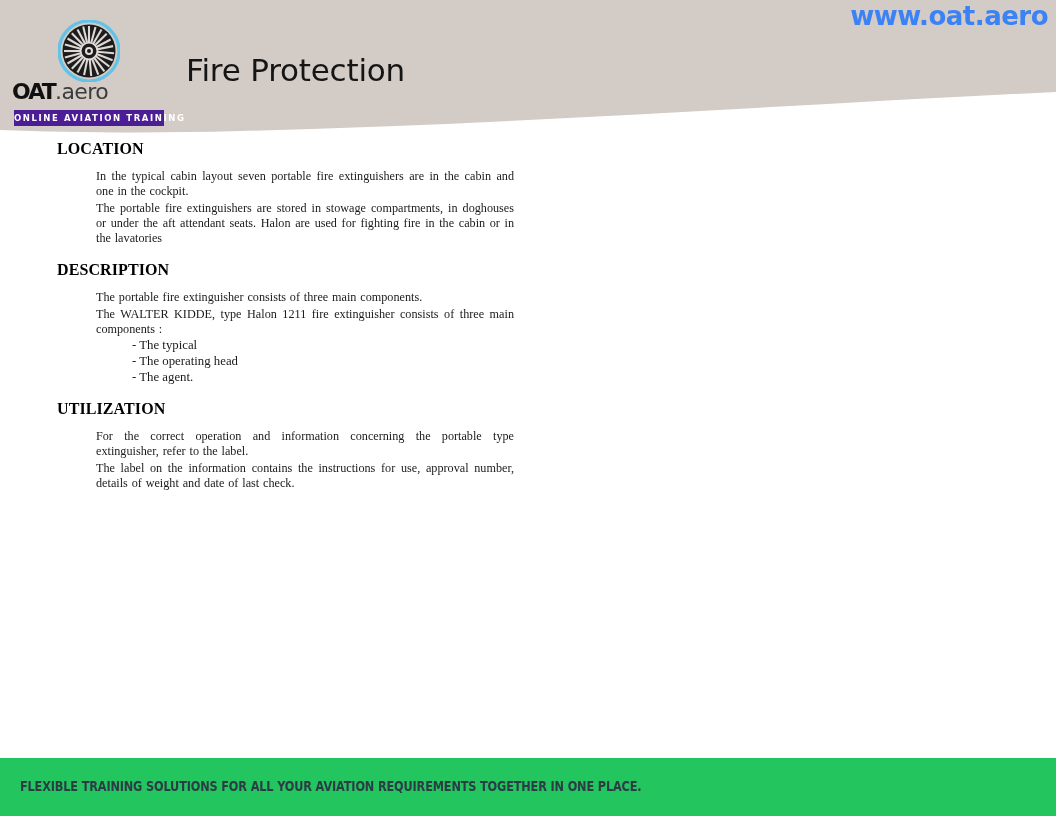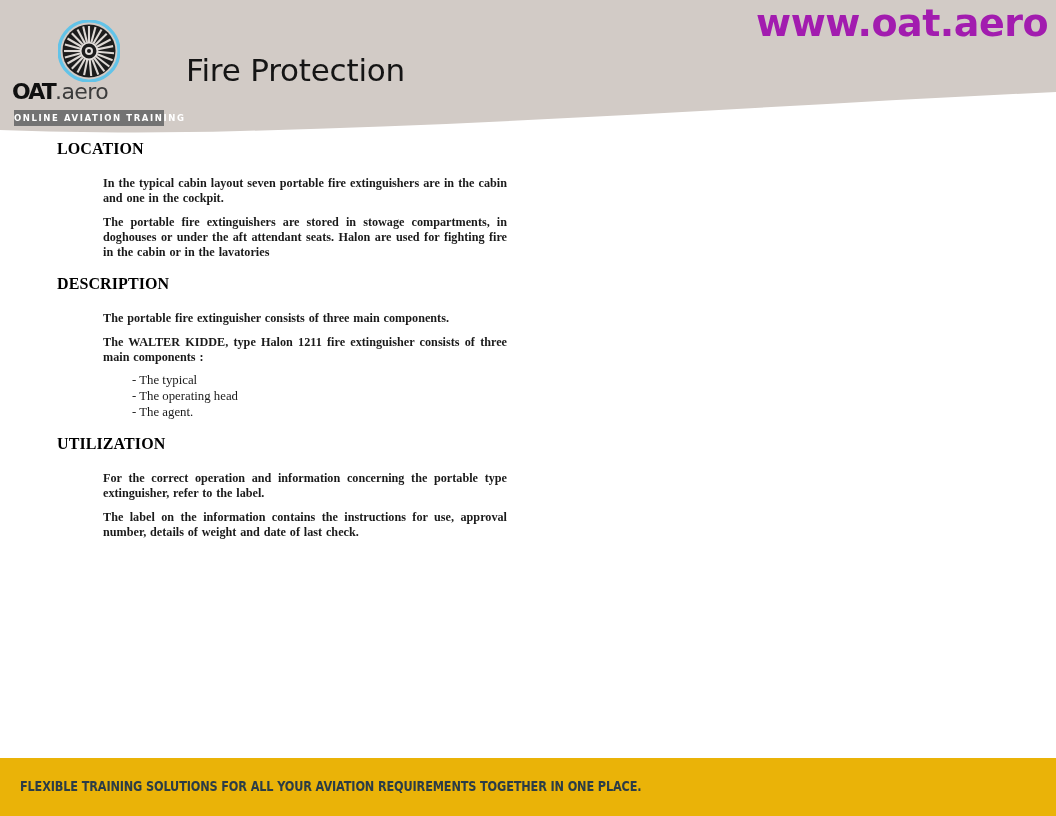--- a/index.html
+++ b/index.html
@@ -25,23 +25,23 @@
     z-index: 1;
   }
   #header-band svg { display: block; }
 
   #site-url {
     position: absolute;
     right: 8px;
     top: 1px;
     font-family: "DejaVu Sans", sans-serif;
     font-weight: bold;
-    font-size: 38px;
+    font-size: 26px;
     letter-spacing: -0.5px;
-    color: #a21caf;
+    color: #3b82f6;
     z-index: 3;
     white-space: nowrap;
   }
 
   #slide-title {
     position: absolute;
     left: 186px;
     top: 52px;
     font-family: "DejaVu Sans", sans-serif;
     font-weight: normal;
@@ -88,21 +88,21 @@
     font-weight: normal;
     color: #3b3b3b;
     letter-spacing: -0.6px;
   }
   #logo-tagline {
     position: absolute;
     left: 2px;
     top: 90px;
     width: 150px;
     height: 16px;
-    background: #737373;
+    background: #4c1d95;
     color: #ffffff;
     font-family: "DejaVu Sans", sans-serif;
     font-weight: bold;
     font-size: 8.5px;
     letter-spacing: 1.6px;
     line-height: 16px;
     text-align: center;
     white-space: nowrap;
   }
 
@@ -123,28 +123,27 @@
     font-size: 16px;
     line-height: 22px;
     color: #000000;
     letter-spacing: 0.1px;
   }
   .section-body {
     padding: 0 0 0 95px;
     width: 420px;
   }
   .para {
-    margin: 8px;
+    margin: 1px;
     font-family: "Liberation Serif", serif;
     font-size: 12.2px;
     line-height: 15.3px;
     color: #1a1a1a;
     text-align: justify;
     word-spacing: 0.8px;
-    font-weight: bold;
   }
   .bullets {
     margin: 0;
     padding: 0;
     list-style: none;
   }
   .bullets li {
     margin: 0;
     padding: 0 0 0 37px;
     font-family: "Liberation Serif", serif;
@@ -158,21 +157,21 @@
   #desc-heading-wrap { margin-top: 13px; }
   #util-heading-wrap { margin-top: 13px; }
 
   
   #footer-band {
     position: absolute;
     left: 0;
     top: 758px;
     width: 1056px;
     height: 58px;
-    background: #eab308;
+    background: #22c55e;
     z-index: 2;
   }
   #footer-text {
     position: absolute;
     left: 20px;
     top: 18px;
     font-family: "DejaVu Sans", sans-serif;
     font-weight: bold;
     font-size: 14.5px;
     line-height: 20px;

